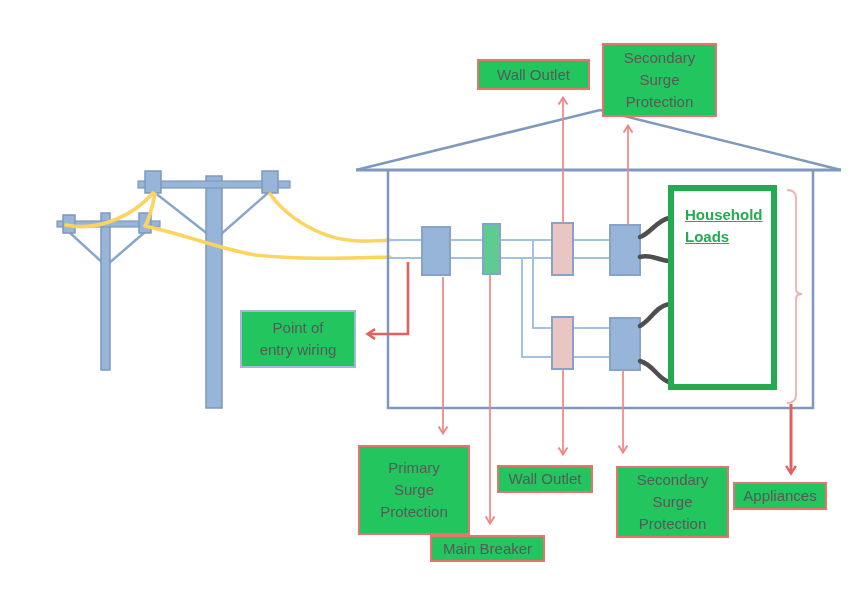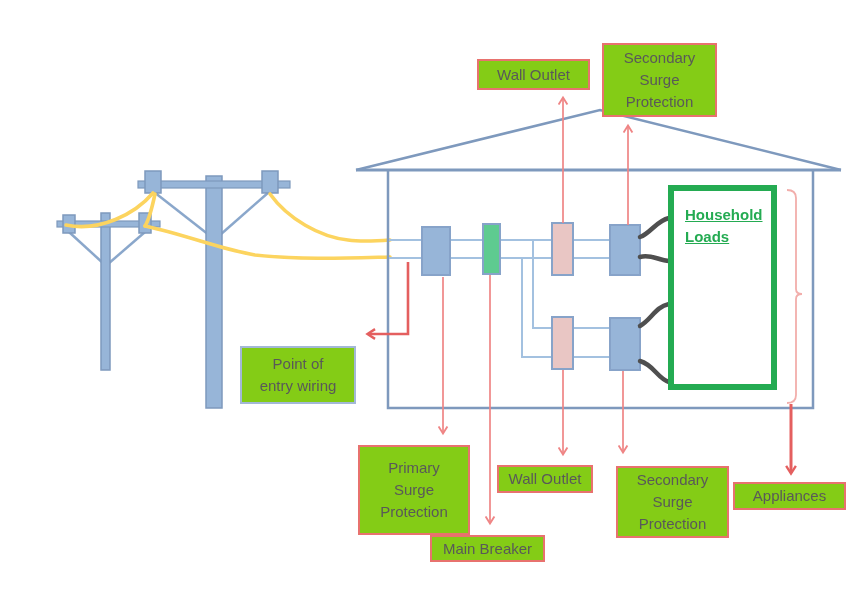--- a/index.html
+++ b/index.html
@@ -3,25 +3,25 @@
 <meta charset="utf-8">
 <style>
   html,body{margin:0;padding:0;background:#ffffff;}
   .stage{
     position:relative;width:855px;height:589px;background:#ffffff;overflow:hidden;
     font-family:"Liberation Sans", sans-serif;
   }
   .stage svg{position:absolute;left:0;top:0;}
   .lbl{
     position:absolute;box-sizing:border-box;
-    background:#84cc16;border:2px solid #e8726e;color:#595959;
+    background:#22c55e;border:2px solid #e8726e;color:#595959;
     font-size:15px;line-height:1.45;white-space:pre-line;text-align:center;
     display:flex;align-items:center;justify-content:center;
   }
-  .lbl.blue-border{border-color:#a3b8d6;margin-top:36px;}
+  .lbl.blue-border{border-color:#a3b8d6;}
   .hh-text{
     position:absolute;box-sizing:border-box;color:#24ab52;font-weight:bold;
     font-size:15px;line-height:1.45;white-space:pre-line;text-align:left;text-decoration:underline;
   }
 </style>
 </head>
 <body>
 
 <div class="stage">
 
@@ -120,18 +120,18 @@
 Protection</div>
 
   <div class="lbl" style="left:497px;top:465px;width:96px;height:28px;">Wall Outlet</div>
 
   <div class="lbl" style="left:430px;top:535px;width:115px;height:27px;text-align:center;">Main Breaker</div>
 
   <div class="lbl" style="left:616px;top:466px;width:113px;height:72px;">Secondary
 Surge
 Protection</div>
 
-  <div class="lbl" style="left:733px;top:482px;width:113px;height:28px;">Appliances</div>
+  <div class="lbl" style="left:733px;top:482px;width:94px;height:28px;">Appliances</div>
 
   <div class="hh-text" style="left:685px;top:204px;width:92px;">Household
 Loads</div>
 
 </div>
 
 </body></html>

